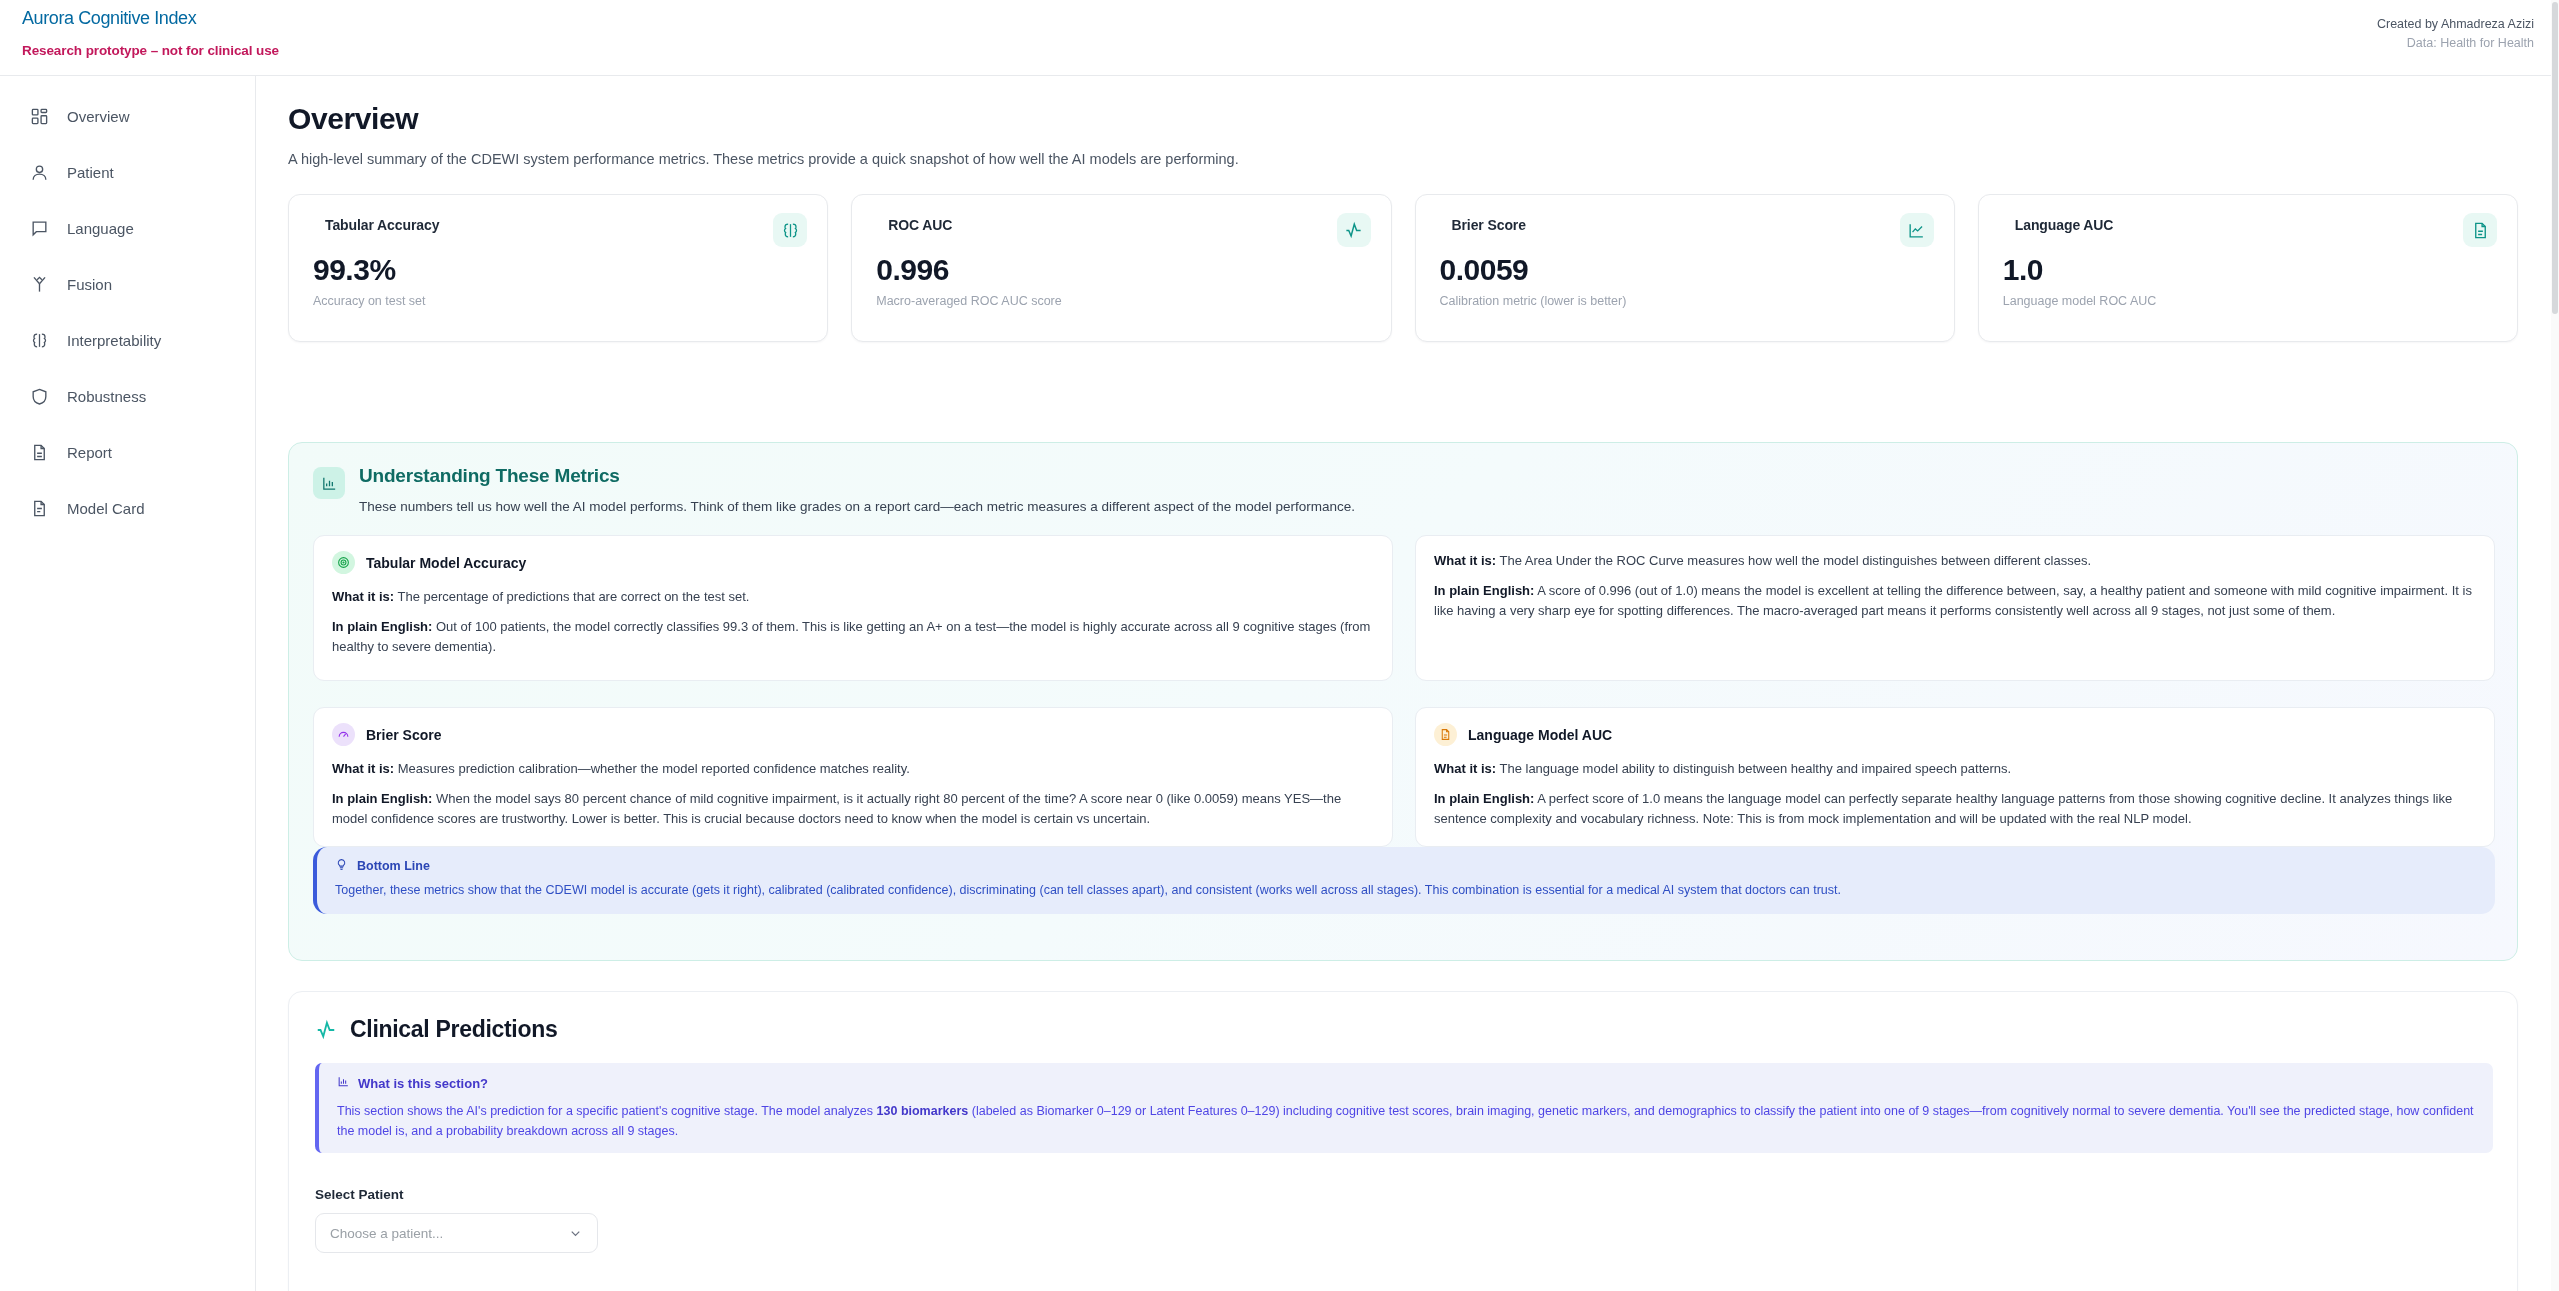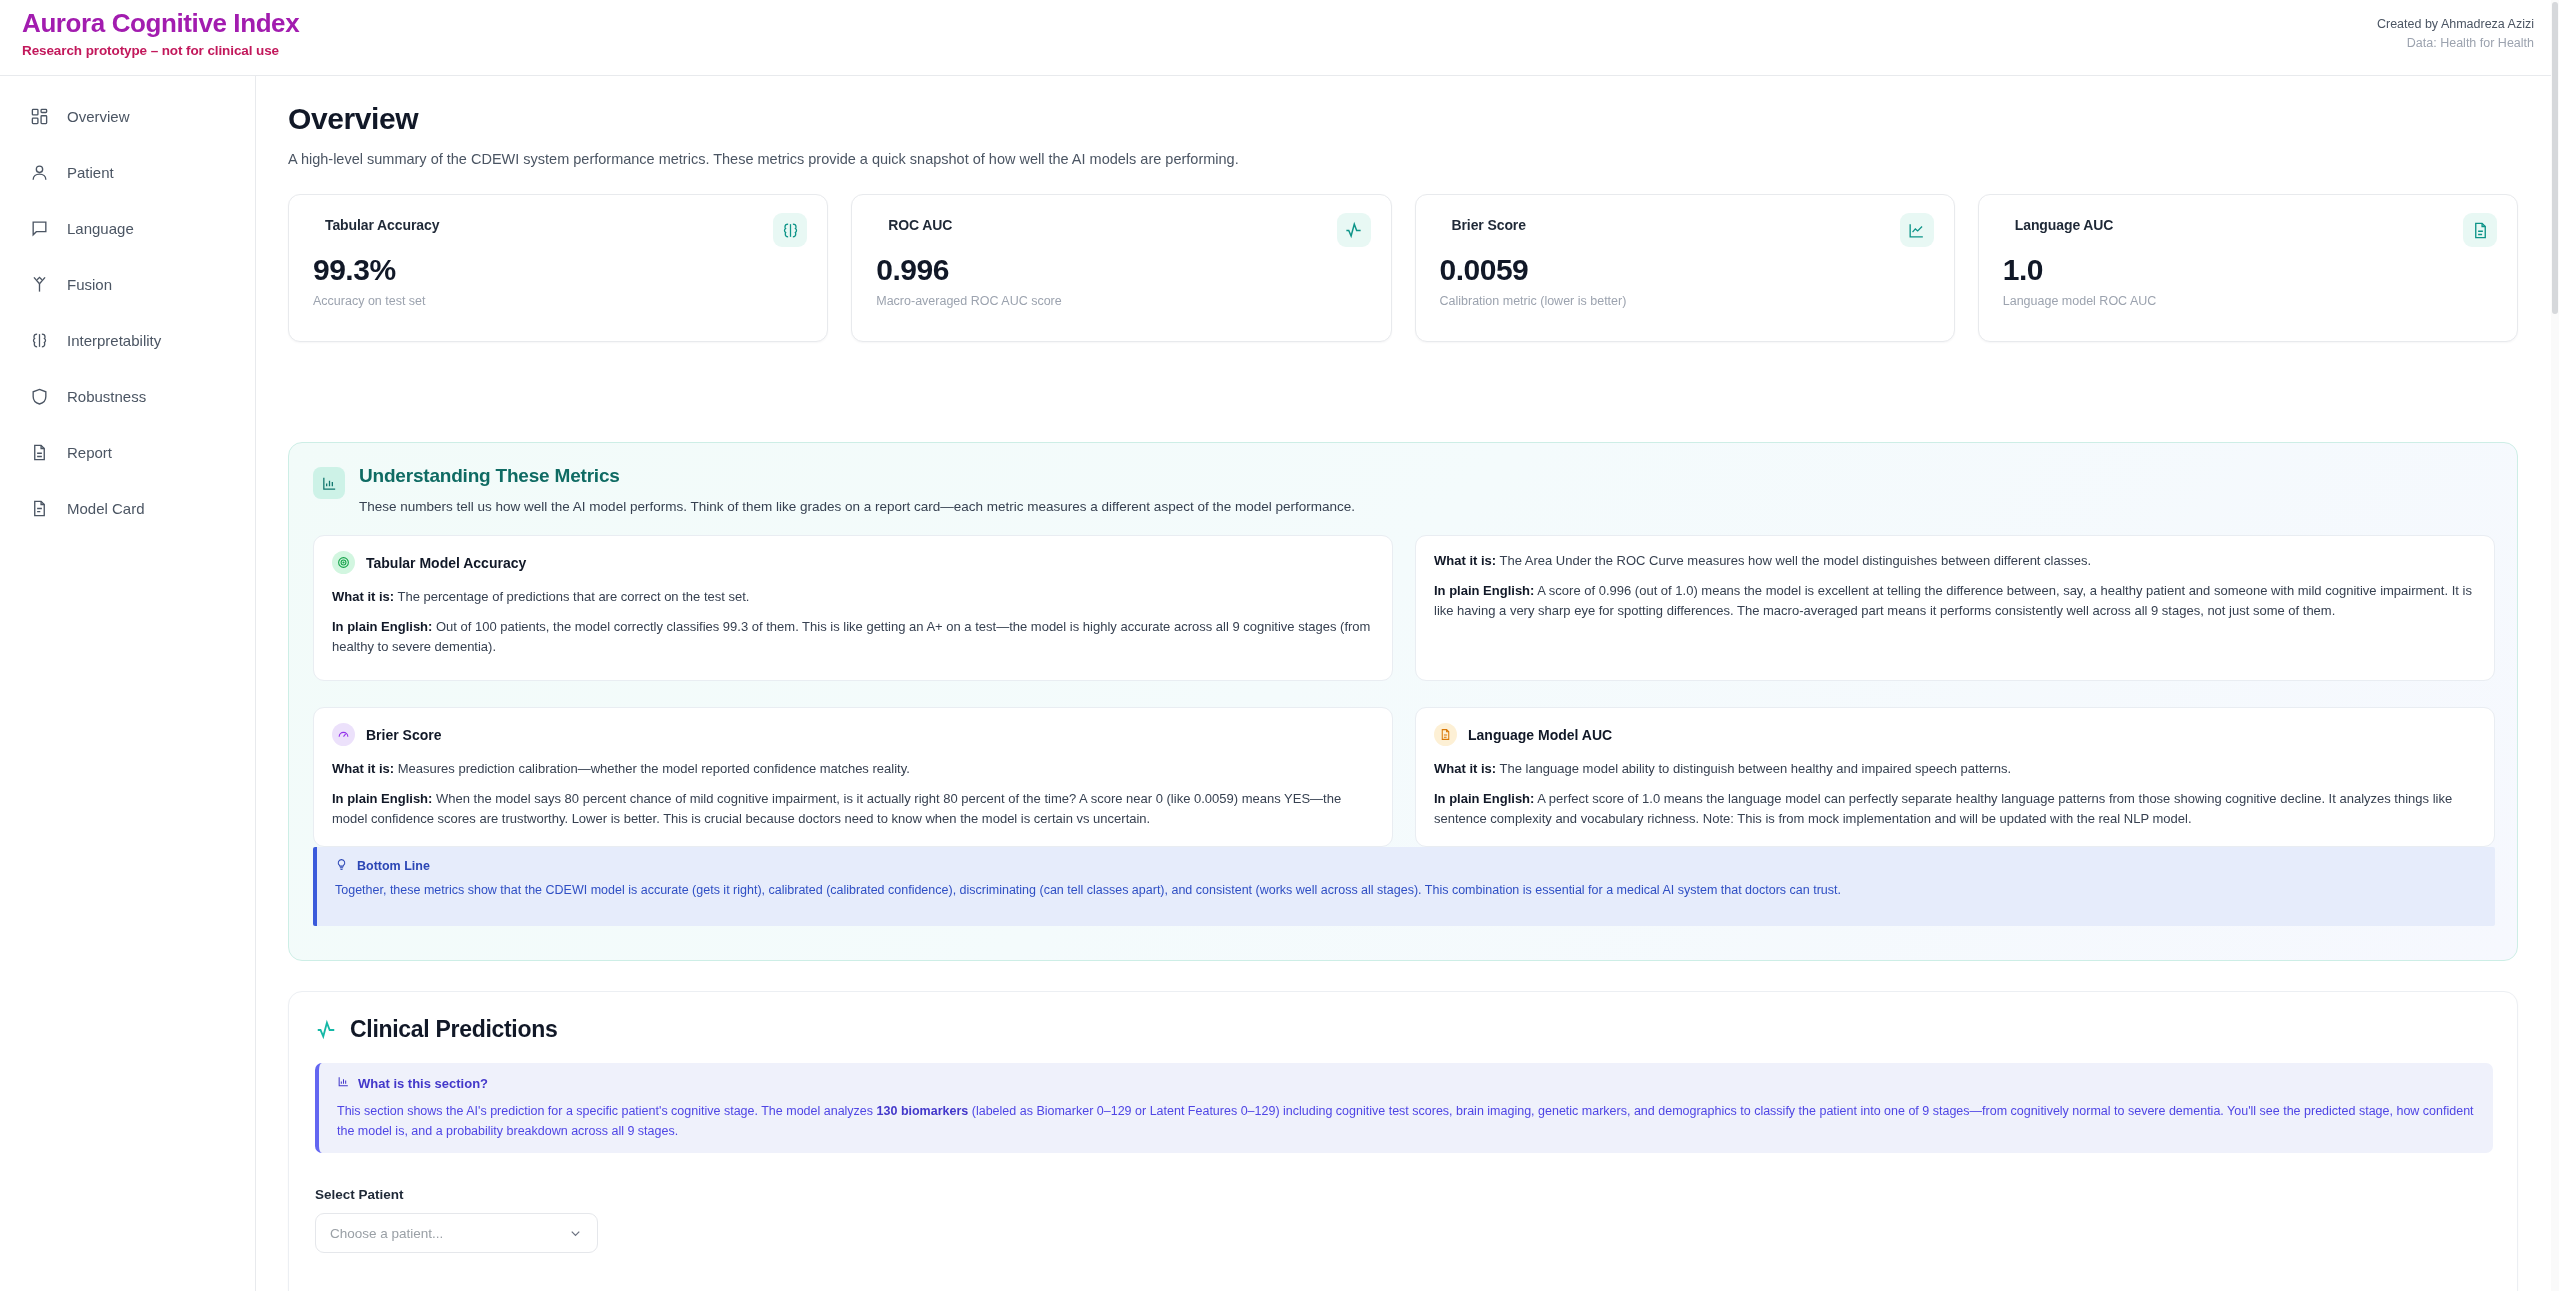--- a/index.html
+++ b/index.html
@@ -10,21 +10,21 @@
     overflow: hidden;
     color: #111827;
   }
   
   .topbar {
     position: absolute; top: 0; left: 0; width: 2559px; height: 76px;
     background: #ffffff; border-bottom: 1px solid #e8eaed;
   }
   .brand-title {
     position: absolute; left: 22px; top: 8px;
-    font-size: 26px; font-weight: 700; letter-spacing: -0.4px; color: #a21caf;
+    font-size: 18px; font-weight: 400; letter-spacing: -0.4px; color: #0369a1;
   }
   .brand-sub {
     position: absolute; left: 22px; top: 43px;
     font-size: 13.5px; font-weight: 700; color: #c2185b; letter-spacing: -0.1px;
   }
   .credit {
     position: absolute; right: 25px; top: 15px; text-align: right; line-height: 1.5;
   }
   .credit-1 { font-size: 12.5px; color: #4b5563; }
   .credit-2 { font-size: 12.5px; color: #9ca3af; }
@@ -87,22 +87,22 @@
   .b-green { background: #d2f6e0; color: #16a34a; }
   .b-blue  { background: #dbe6fc; color: #2563eb; }
   .b-purple{ background: #ece1fb; color: #9333ea; }
   .b-amber { background: #fdf0d5; color: #d97706; }
   .u-card-title { font-size: 14px; font-weight: 700; color: #111827; }
   .u-p { font-size: 13px; color: #374151; line-height: 1.55; margin-bottom: 10px; }
   .u-p:last-child { margin-bottom: 0; }
   .u-p b { font-weight: 700; color: #111827; }
 
   .bottomline {
-    position: absolute; left: 24px; top: 404px; width: 2182px; height: 79px;
-    background: #e6ecfb; border-left: 4px solid #3b5bdb; border-radius: 2px;
+    position: absolute; left: 24px; top: 404px; width: 2182px; height: 67px;
+    background: #e6ecfb; border-left: 4px solid #3b5bdb; border-radius: 14px;
     padding: 11px 18px;
   }
   .bl-head { display:flex; align-items:center; gap: 9px; font-size: 12.5px; font-weight: 700; color: #2b46b5; }
   .bl-text { margin-top: 9px; font-size: 12.5px; color: #2f4fc4; }
 
   
   .clinical {
     position: absolute; left: 32px; top: 915px; width: 2230px; height: 340px;
     background: #fff; border: 1px solid #eceff3; border-radius: 14px; padding: 24px 26px;
     box-shadow: 0 1px 2px rgba(16,24,40,.03);

